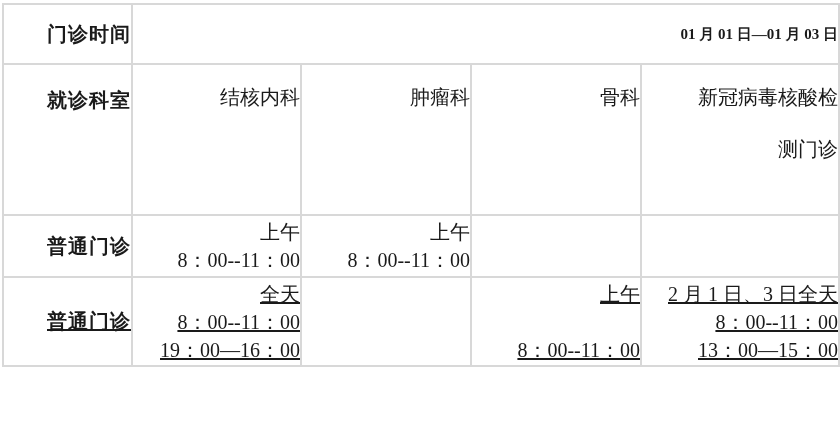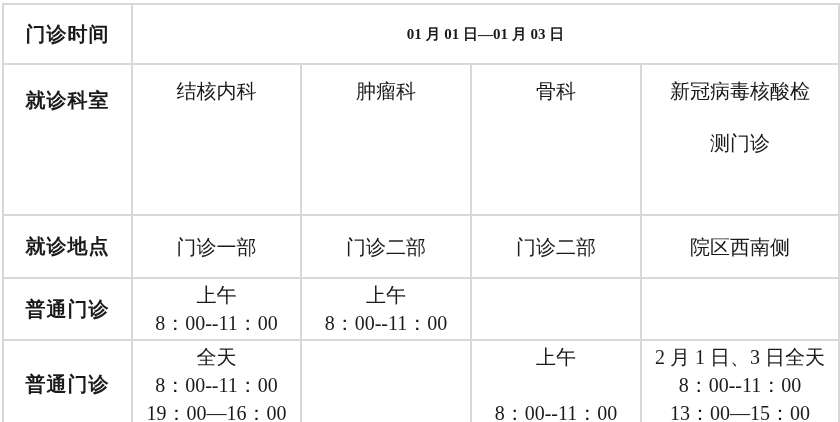--- a/index.html
+++ b/index.html
@@ -21,48 +21,48 @@
   table.sched {
     border-collapse: collapse;
     table-layout: fixed;
     width: 836px;
     margin: 3px 0 0 2px;
     background: #ffffff;
   }
   table.sched td {
     border: 2px solid #d8d8d8;
     padding: 0;
-    text-align: center;
+    text-align: right;
     font-size: 20px;
     overflow: hidden;
   }
   td.lbl {
     font-weight: bold;
     font-size: 21px;
     letter-spacing: 1px;
     vertical-align: middle;
   }
   
   tr.r-time td { height: 58px; vertical-align: middle; }
   tr.r-time td.merged {
     font-weight: bold;
     font-size: 15px;
   }
   
-  tr.r-dept td { height: 127px; vertical-align: top; }
+  tr.r-dept td { height: 127px; vertical-align: top; padding-top: 6px; }
   tr.r-dept td.lbl { vertical-align: top; padding-top: 22px; }
   tr.r-dept .cline { line-height: 52px; min-height: 52px; }
   
   tr.r-place td { height: 61px; vertical-align: middle; }
   tr.r-place .cline { line-height: 26px; min-height: 26px; }
   
   tr.r-expert td { height: 60px; vertical-align: middle; }
   tr.r-expert .cline { line-height: 28px; min-height: 28px; }
   
-  tr.r-general td { height: 87px; vertical-align: middle; }
+  tr.r-general td { height: 87px; vertical-align: middle; text-decoration: underline; }
   tr.r-general .cline { line-height: 28px; min-height: 28px; }
 </style>
 </head>
 <body>
 
 <div class="page">
   <table class="sched">
     <colgroup>
       <col style="width:129px">
       <col style="width:169px">
@@ -87,35 +87,20 @@
       </td>
       <td>
         <div class="cline">骨科</div>
       </td>
       <td>
         <div class="cline">新冠病毒核酸检</div>
         <div class="cline">测门诊</div>
       </td>
     </tr>
 
-    <tr class="r-place">
-      <td class="lbl">就诊地点</td>
-      <td>
-        <div class="cline">门诊一部</div>
-      </td>
-      <td>
-        <div class="cline">门诊二部</div>
-      </td>
-      <td>
-        <div class="cline">门诊二部</div>
-      </td>
-      <td>
-        <div class="cline">院区西南侧</div>
-      </td>
-    </tr>
 
     <tr class="r-expert">
       <td class="lbl">普通门诊</td>
       <td>
         <div class="cline">上午</div>
         <div class="cline">8：00--11：00</div>
       </td>
       <td>
         <div class="cline">上午</div>
         <div class="cline">8：00--11：00</div>

